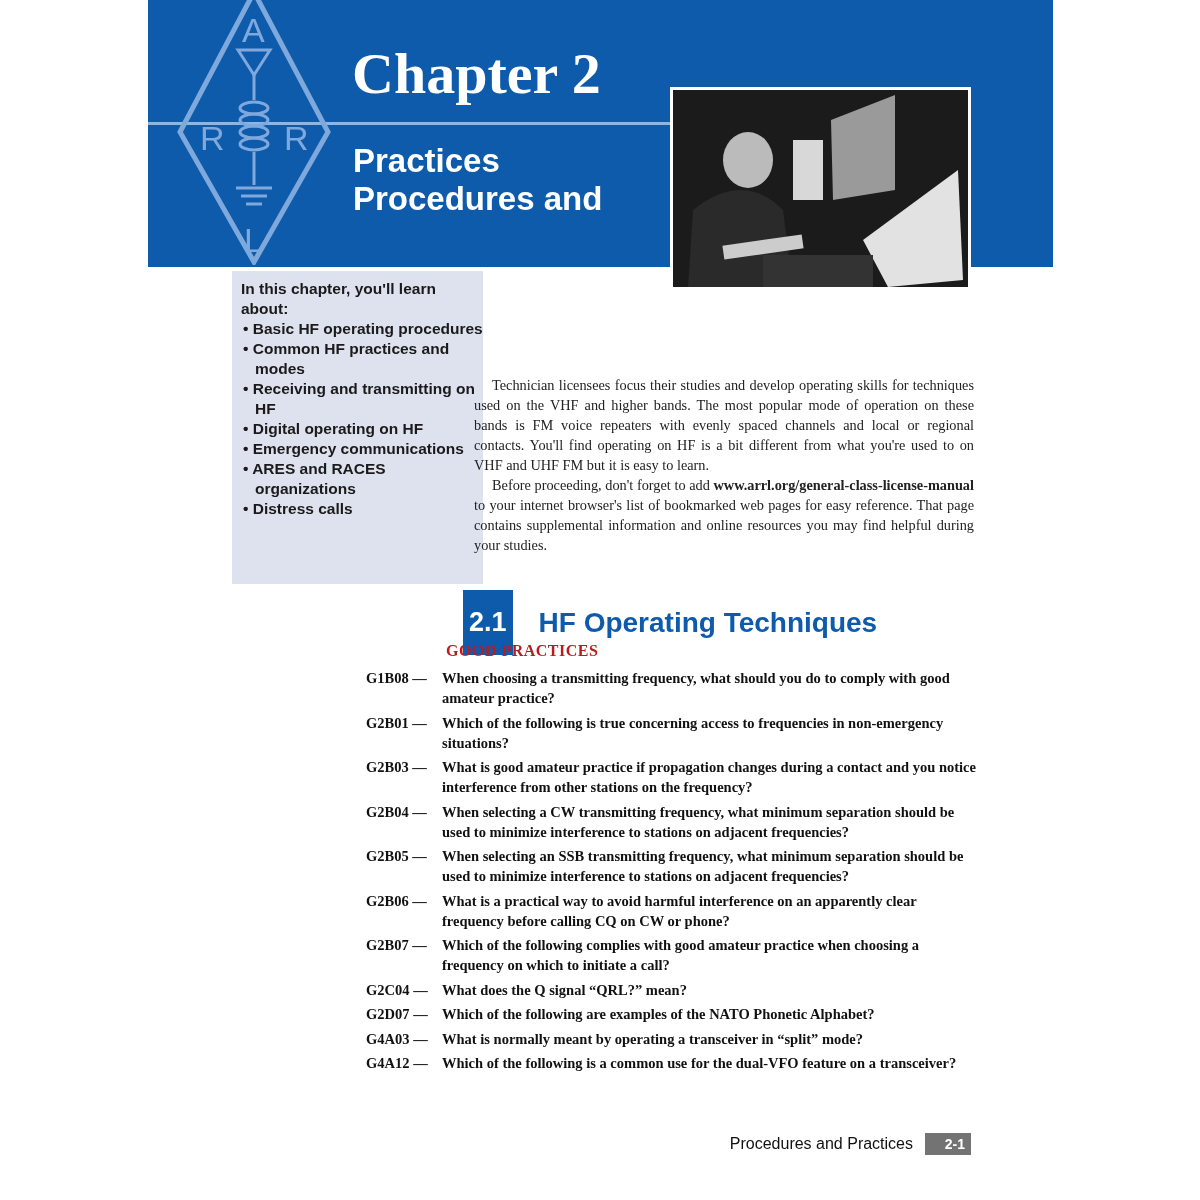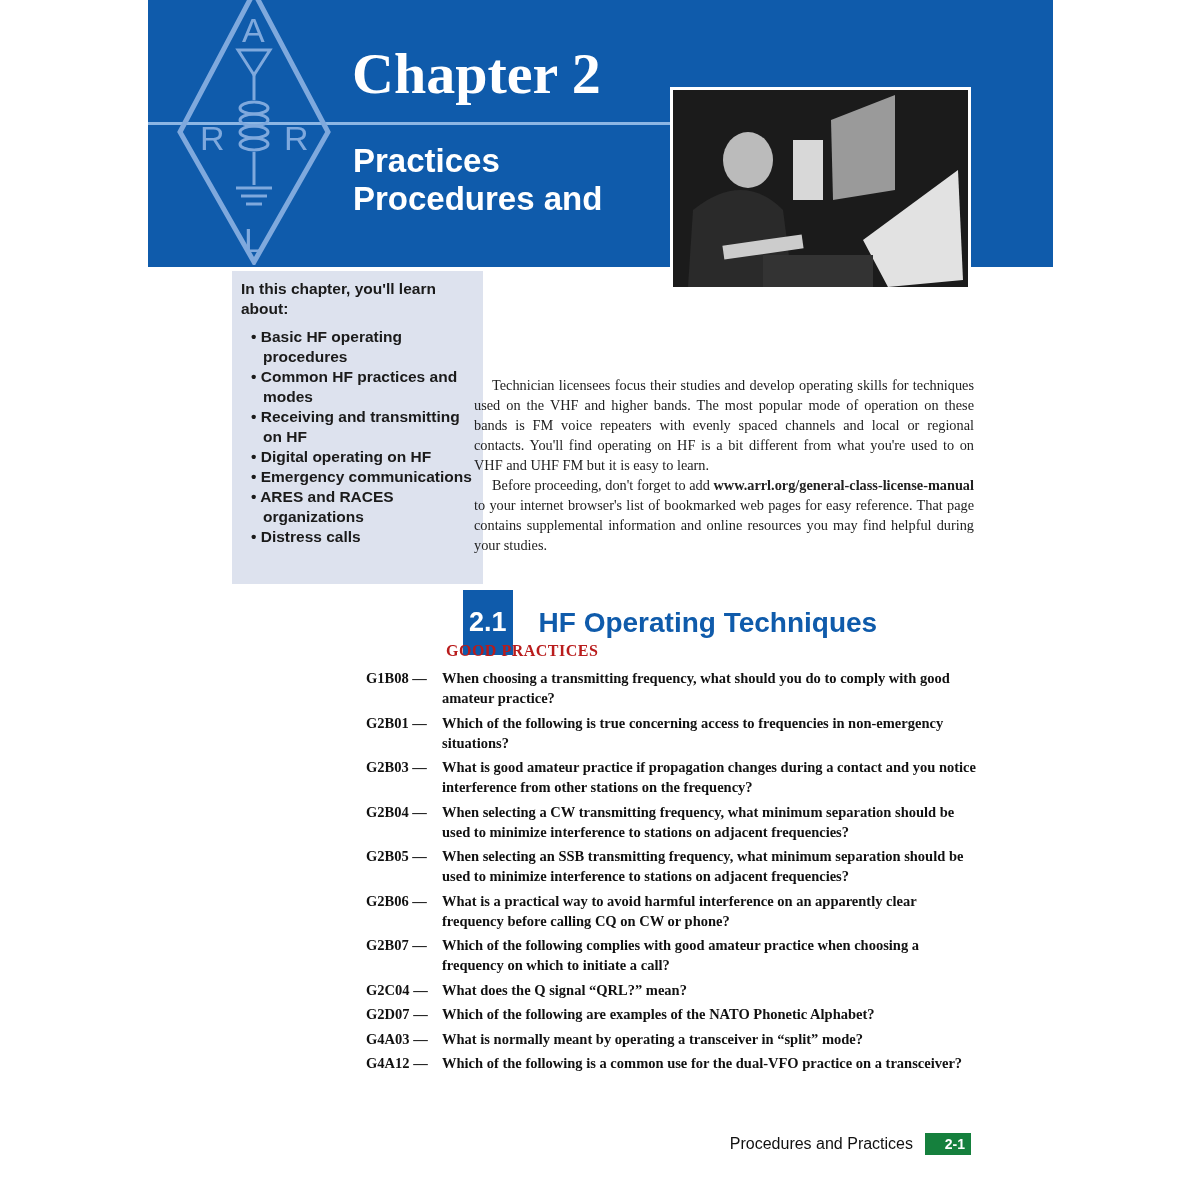--- a/index.html
+++ b/index.html
@@ -5,35 +5,35 @@
   html, body { margin:0; padding:0; background:#fff; }
   body { width:1200px; height:1200px; position:relative; overflow:hidden; font-family:"Liberation Serif", serif; color:#111; }
   .header { position:absolute; left:148px; top:0; width:905px; height:267px; background:#0f5bab; }
   .hline { position:absolute; left:148px; top:122px; width:525px; height:3px; background:#8cb6e4; }
   .logo { position:absolute; left:176px; top:-10px; width:156px; height:275px; }
   .chap-title { position:absolute; left:352px; top:40px; font-family:"Liberation Serif", serif; font-weight:bold; font-size:58px; color:#fff; letter-spacing:0px; }
   .chap-sub { position:absolute; left:353px; top:142px; font-family:"Liberation Sans", sans-serif; font-weight:bold; font-size:33px; line-height:38px; color:#fff; }
   .photo { position:absolute; left:670px; top:87px; width:301px; height:200px; background:#fff; padding:0; }
   .photo-inner { position:absolute; left:3px; top:3px; right:3px; bottom:0; background:linear-gradient(135deg,#222 0%,#3a3a3a 40%,#111 60%,#444 100%); overflow:hidden; }
   .sidebar { position:absolute; left:232px; top:271px; width:251px; height:313px; background:#dde2ee; padding:8px 0 0 9px; box-sizing:border-box; font-family:"Liberation Sans", sans-serif; font-weight:bold; font-size:15.5px; line-height:20px; color:#1a1a1a; }
-  .sidebar ul { list-style:none; margin:8px; padding:0; }
+  .sidebar ul { list-style:none; margin:0; padding:0; }
   .sidebar li { padding-left:14px; text-indent:-12px; }
   .sidebar li::before { content:"• "; }
   .intro { position:absolute; left:462px; top:375px; width:500px; font-size:14.3px; line-height:20px; text-align:justify; color:#222;margin-left:12px; }
   .intro p { margin:0; text-indent:18px; }
   .sec-head { position:absolute; left:463px; top:590px; display:flex; align-items:center; }
   .sec-num { background:#0f5bab; color:#fff; font-family:"Liberation Sans", sans-serif; font-weight:bold; font-size:27px; padding:16px 6px; height:33px; line-height:33px; }
   .sec-title { color:#0f5bab; font-family:"Liberation Sans", sans-serif; font-weight:bold; font-size:28px; margin-left:26px; }
   .subhead { position:absolute; left:446px; top:642px; color:#b91c1c; font-family:"Liberation Serif", serif; font-weight:bold; font-size:16px; letter-spacing:0.5px; }
   .qlist { position:absolute; left:366px; top:668px; width:610px; font-weight:bold; font-size:14.5px; line-height:20px; }
   .q { display:flex; margin-bottom:4.5px; }
   .qid { width:76px; flex:none; white-space:nowrap; }
   .qtext { flex:1; }
   .footer { position:absolute; right:229px; top:1133px; display:flex; align-items:center; font-family:"Liberation Sans", sans-serif; font-size:16px; color:#111; }
-  .page-num { margin-left:12px; background:#15803d; color:#fff; font-weight:bold; font-size:14px; width:46px; height:22px; line-height:22px; text-align:right; padding-right:6px; box-sizing:border-box; }
+  .page-num { margin-left:12px; background:#737373; color:#fff; font-weight:bold; font-size:14px; width:46px; height:22px; line-height:22px; text-align:right; padding-right:6px; box-sizing:border-box; }
 </style>
 </head>
 <body>
 
 <div class="header"></div>
 <div class="hline"></div>
 
 <svg class="logo" viewBox="0 0 156 275">
   <g fill="none" stroke="#7fa9dd" stroke-width="5">
     <polygon points="78,2 152,142 78,272 4,142"></polygon>
@@ -139,20 +139,20 @@
   <div class="q">
       <span class="qid">G2D07 —</span>
       <span class="qtext">Which of the following are examples of the NATO Phonetic Alphabet?</span>
     </div>
   <div class="q">
       <span class="qid">G4A03 —</span>
       <span class="qtext">What is normally meant by operating a transceiver in “split” mode?</span>
     </div>
   <div class="q">
       <span class="qid">G4A12 —</span>
-      <span class="qtext">Which of the following is a common use for the dual-VFO practice on a transceiver?</span>
+      <span class="qtext">Which of the following is a common use for the dual-VFO feature on a transceiver?</span>
     </div>
 </div>
 
 <div class="footer">
   <span>Procedures and Practices</span>
   <span class="page-num">2-1</span>
 </div>
 
 </body></html>

